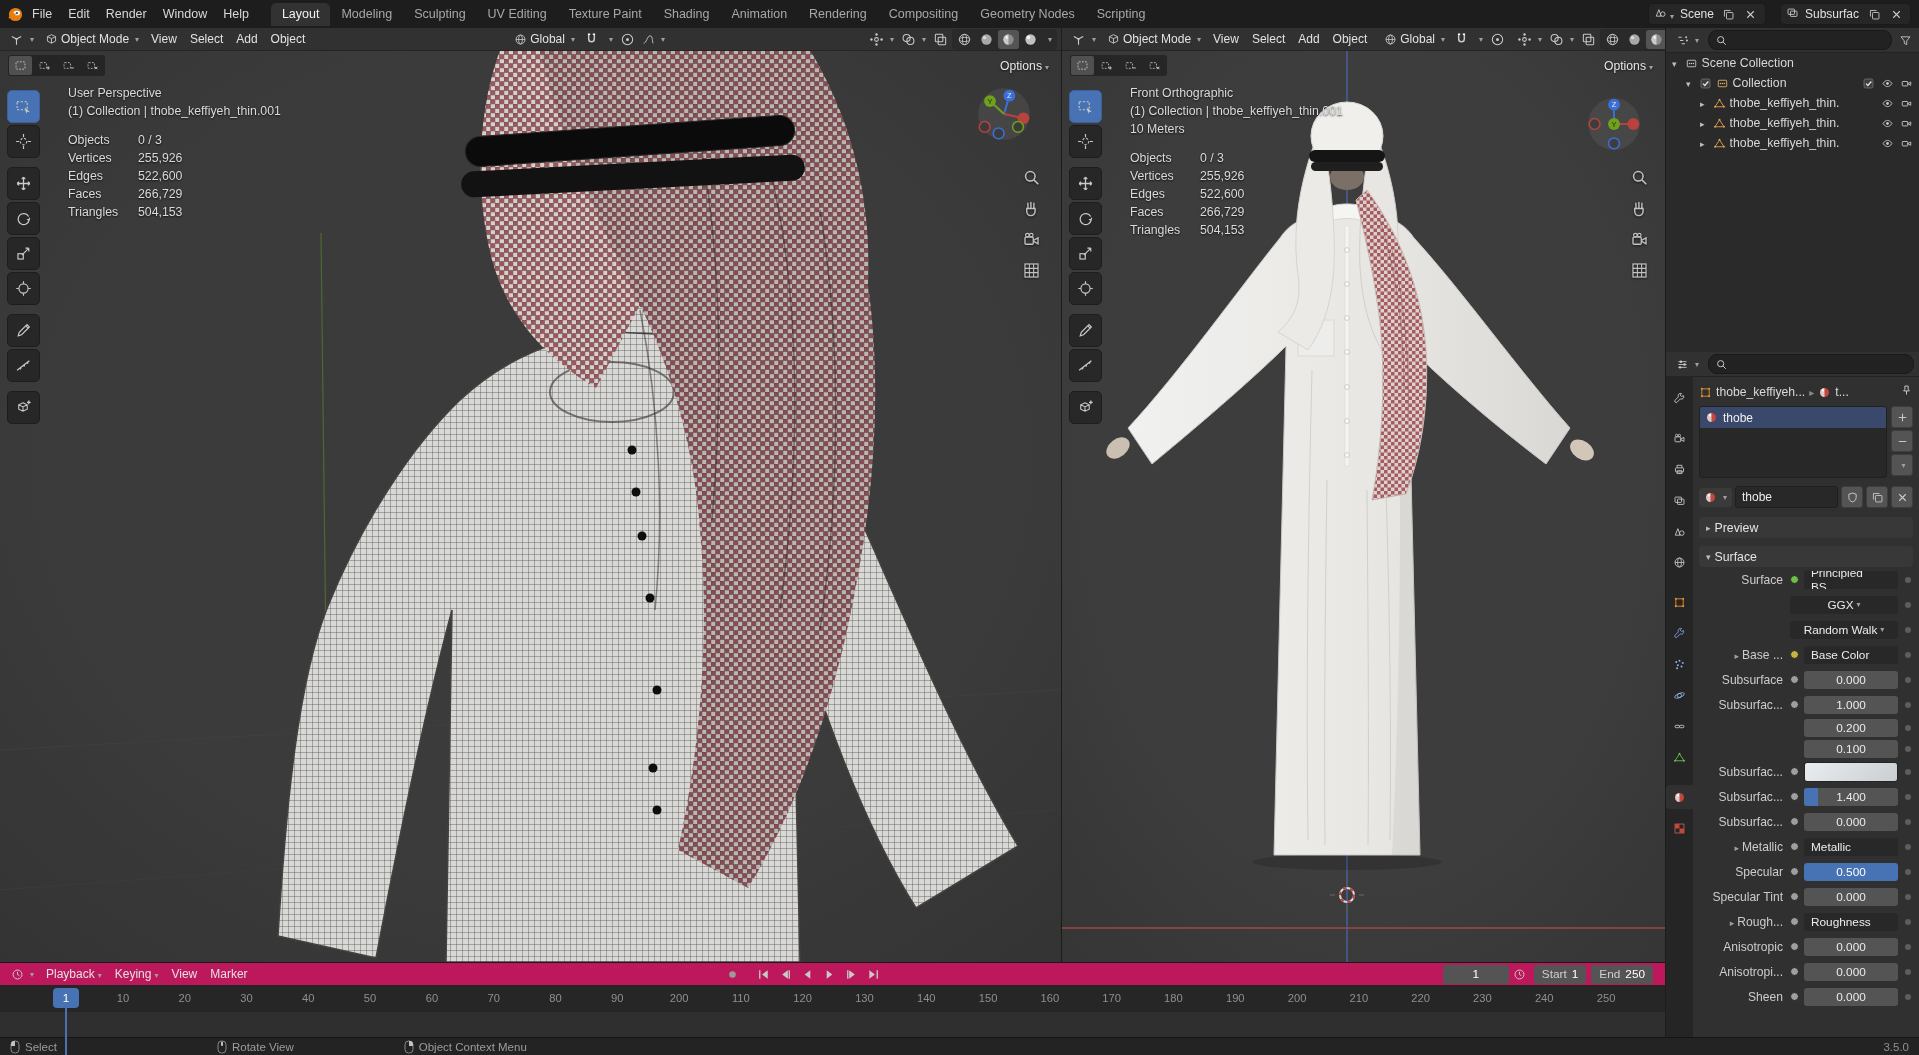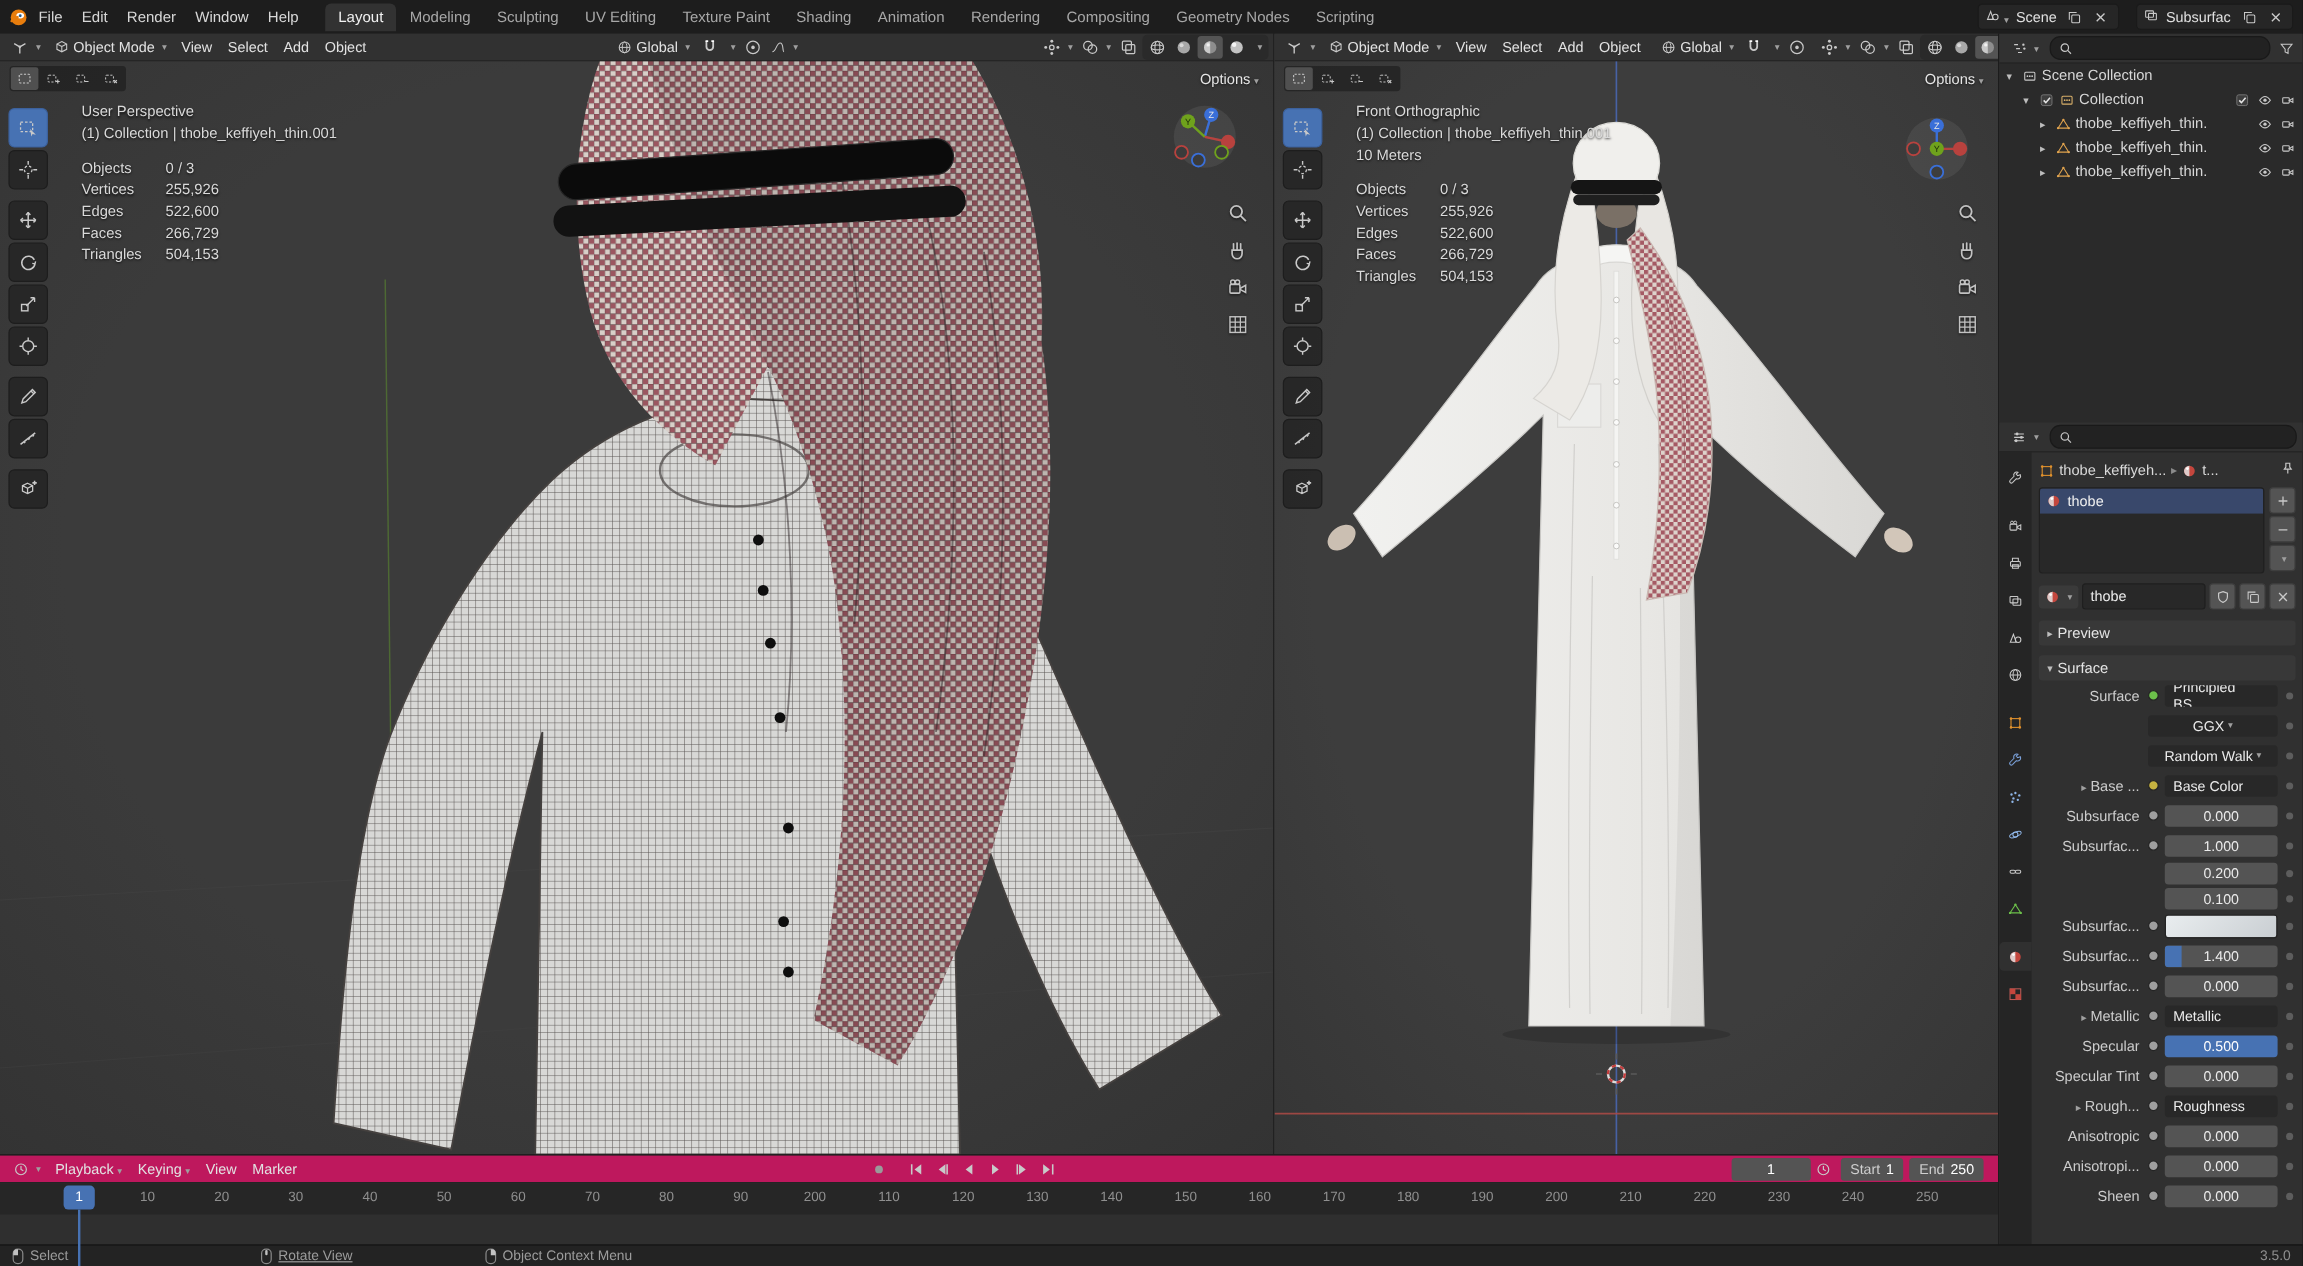--- a/index.html
+++ b/index.html
@@ -1518,21 +1518,21 @@
     <div class="tl-area"></div>
   </div>
 
   <div class="statusbar">
     <span class="sb-hint">
       <svg>
           <use href="#i-mouse-l"></use>
         </svg>
       <span>Select</span>
     </span>
-    <span class="sb-hint" style="margin-left:160px;text-decoration:underline;">
+    <span class="sb-hint" style="margin-left:160px;">
       <svg>
           <use href="#i-mouse-m"></use>
         </svg>
       <span>Rotate View</span>
     </span>
     <span class="sb-hint" style="margin-left:110px;">
       <svg>
           <use href="#i-mouse-r"></use>
         </svg>
       <span>Object Context Menu</span>

